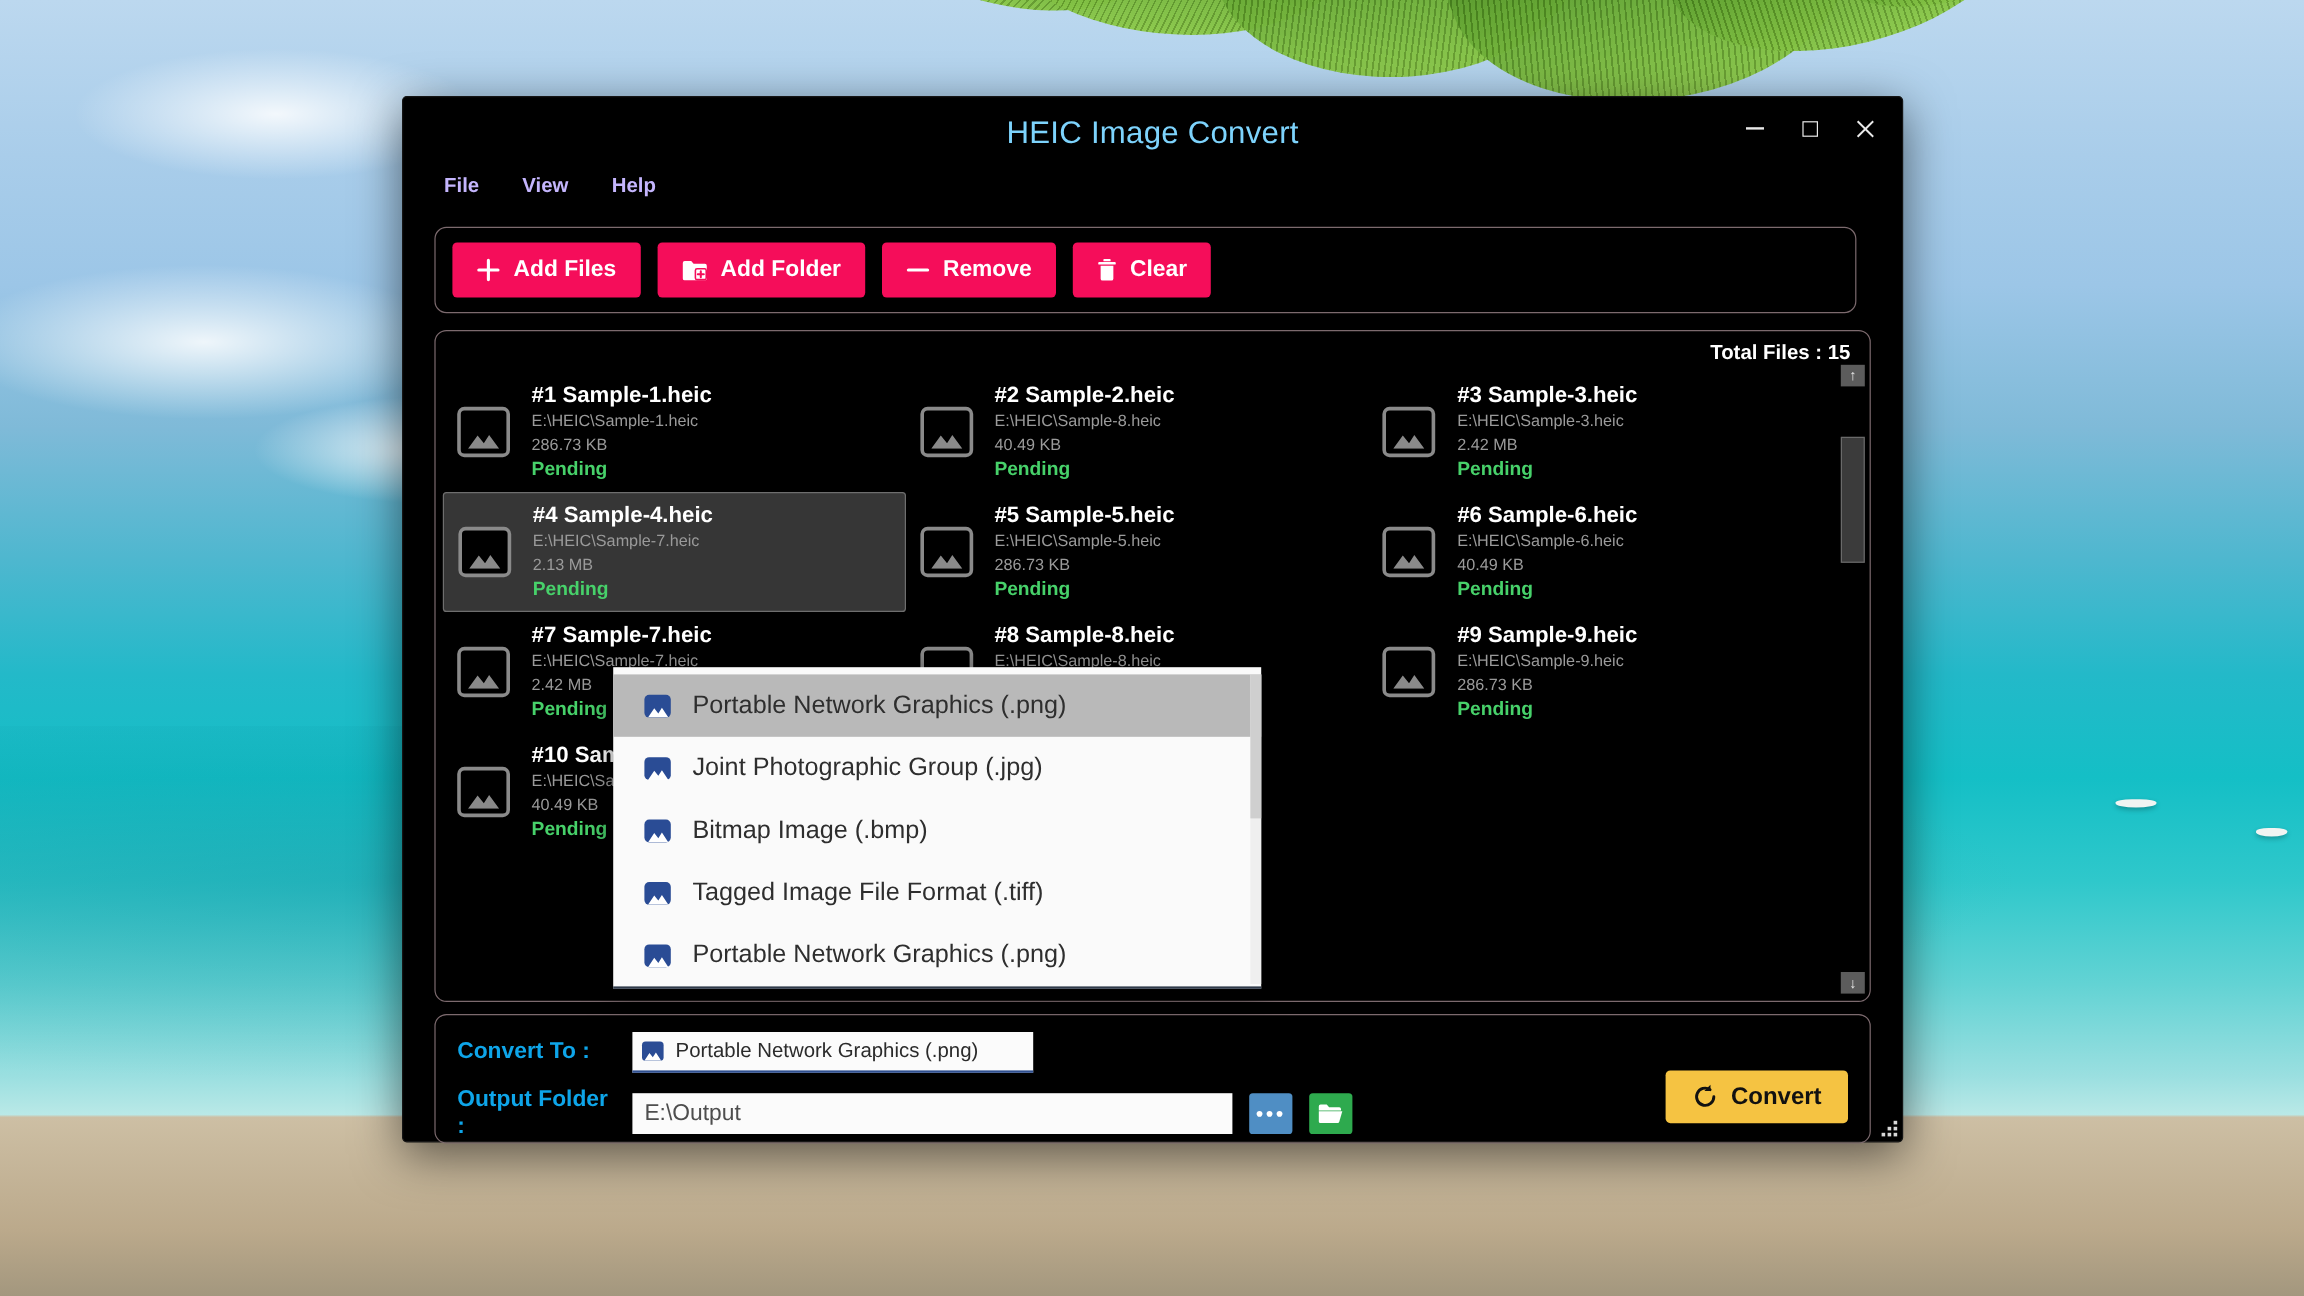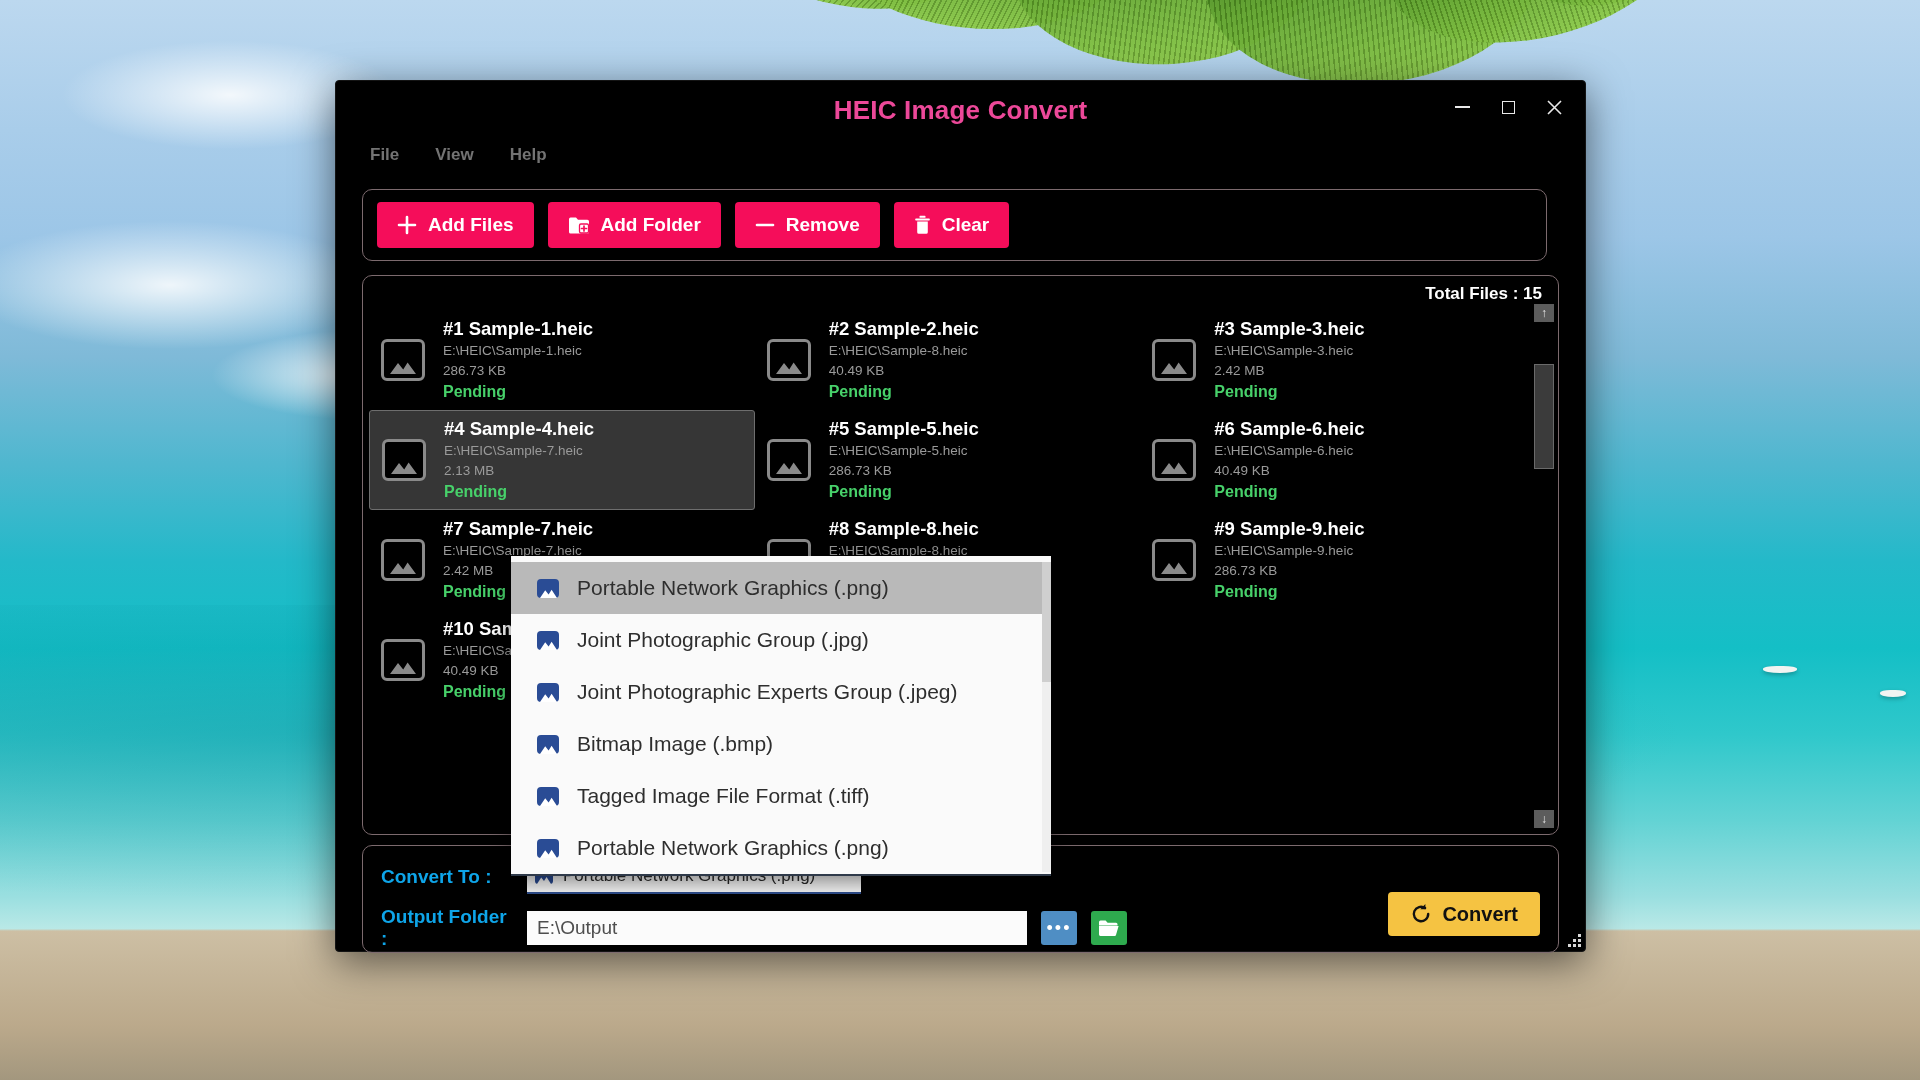--- a/index.html
+++ b/index.html
@@ -73,34 +73,34 @@
     box-shadow: 0 10px 40px rgba(0,0,0,.55);
     border: 1px solid #141414;
   }
 
   #titlebar {
     position: relative; height: 56px;
   }
   #window-title {
     position:absolute; left:0; right:0; top:14px;
     text-align:center;
-    color:#ec4899; font-size:26px; font-weight:700; letter-spacing:.2px;
+    color:#7dd3fc; font-size:26px; font-weight:400; letter-spacing:.2px;
   }
   .wbtns { position:absolute; right:10px; top:8px; display:flex; gap:4px; }
   .wbtn {
     width:42px; height:36px; display:flex; align-items:center; justify-content:center;
     color:#e9e9e9; font-size:17px; cursor:pointer; background:transparent; border:0;
     font-family:"Liberation Sans", sans-serif;
   }
   .wbtn .sq { width:13px; height:13px; border:1.6px solid #e9e9e9; }
   .wbtn .dash { width:15px; height:1.8px; background:#e9e9e9; }
 
   #menubar { display:flex; gap:0; padding: 2px 28px 0 28px; }
   .menu-item {
-    color:#737373; font-size:17px; font-weight:600;
+    color:#c4b5fd; font-size:17px; font-weight:600;
     padding: 6px 18px; cursor:pointer;
   }
   .menu-item:first-child{ padding-left:6px; }
 
   
   #toolbar-panel {
     margin: 18px 38px 0 26px;
     border: 1px solid #7c6a6e;
     border-radius: 10px;
     padding: 12px 14px;
@@ -519,39 +519,31 @@
         </svg>
       </span>
       <span>Joint Photographic Group (.jpg)</span>
     </div>
     <div class="dd-item">
       <span class="dd-icon">
         <svg width="17" height="13" viewBox="0 0 17 13">
           <path d="M0 13 L5.2 5.2 L8.6 9.5 L11.6 4.8 L17 13 Z" fill="#fff"></path>
         </svg>
       </span>
-      <span>Joint Photographic Experts Group (.jpeg)</span>
+      <span>Bitmap Image (.bmp)</span>
     </div>
     <div class="dd-item">
       <span class="dd-icon">
         <svg width="17" height="13" viewBox="0 0 17 13">
           <path d="M0 13 L5.2 5.2 L8.6 9.5 L11.6 4.8 L17 13 Z" fill="#fff"></path>
         </svg>
       </span>
-      <span>Bitmap Image (.bmp)</span>
+      <span>Tagged Image File Format (.tiff)</span>
     </div>
     <div class="dd-item">
       <span class="dd-icon">
         <svg width="17" height="13" viewBox="0 0 17 13">
           <path d="M0 13 L5.2 5.2 L8.6 9.5 L11.6 4.8 L17 13 Z" fill="#fff"></path>
         </svg>
       </span>
-      <span>Tagged Image File Format (.tiff)</span>
-    </div>
-    <div class="dd-item">
-      <span class="dd-icon">
-        <svg width="17" height="13" viewBox="0 0 17 13">
-          <path d="M0 13 L5.2 5.2 L8.6 9.5 L11.6 4.8 L17 13 Z" fill="#fff"></path>
-        </svg>
-      </span>
       <span>Portable Network Graphics (.png)</span>
     </div>
   </div>
 
 </body></html>

